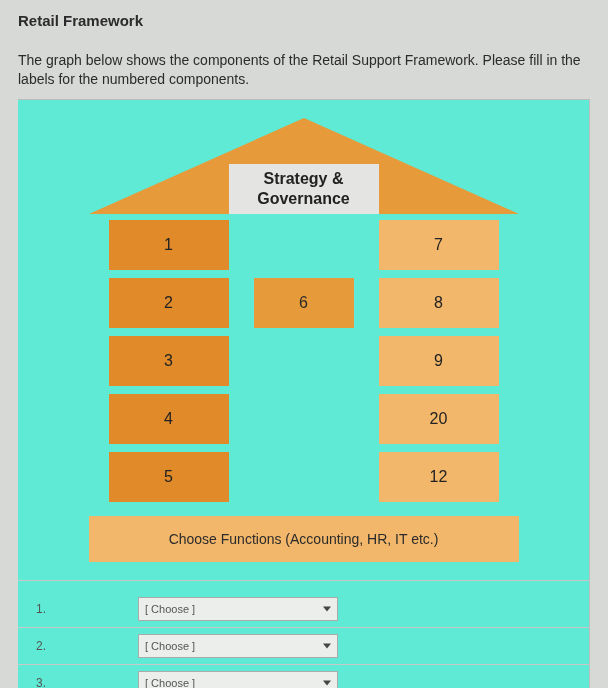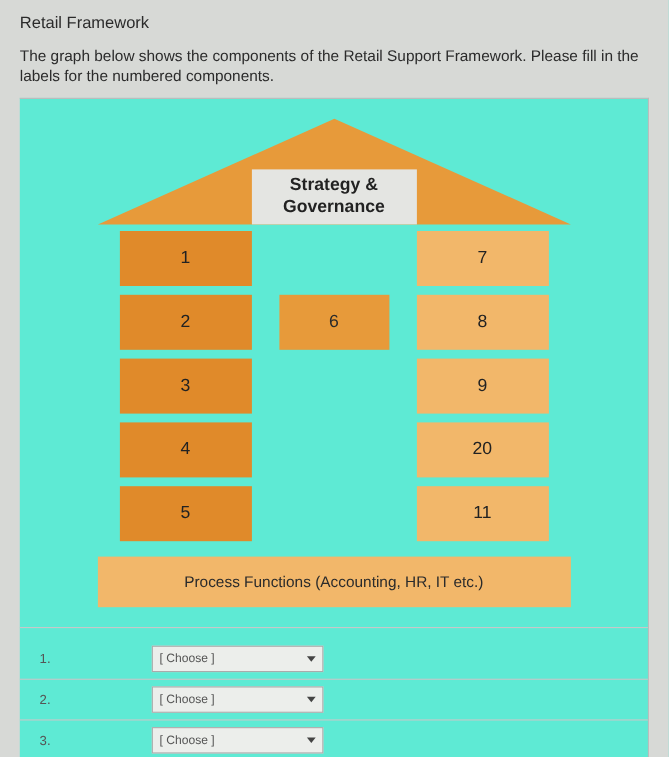--- a/index.html
+++ b/index.html
@@ -6,22 +6,22 @@
   body {
     margin: 0;
     padding: 12px 18px;
     width: 608px;
     font-family: Arial, Helvetica, sans-serif;
     background: #d7d9d6;
     color: #2b2b2b;
   }
   .title {
     font-size: 15px;
-    font-weight: normal;
-    margin-bottom: 12px;
+    font-weight: bold;
+    margin-bottom: 22px;
   }
   .subtitle {
     font-size: 14px;
     line-height: 1.35;
     margin-bottom: 10px;
   }
   .panel {
     border-top: 1px solid #bcbcbc;
     border-right: 1px solid #bcbcbc;
     padding: 18px 0 0 0;
@@ -122,21 +122,21 @@
     border-bottom: 1px solid #c8c8c8;
   }
   .answer-num {
     width: 30px;
     font-size:12px;
     color:#555;
     padding-left:18px;
   }
   .choose {
     position:relative;
-    width: 156px;
+    width: 200px;
     height: 24px;
     border:1px solid #aaa;
     background:#eceeeb;
     font-size:11px;
     color:#555;
     display:flex;
     align-items:center;
     padding:0 6px;
     cursor:pointer;
   }
@@ -172,24 +172,24 @@
         <div class="block">5</div>
       </div>
       <div class="midcol">
         <div class="midblock">6</div>
       </div>
       <div class="col light">
         <div class="block">7</div>
         <div class="block">8</div>
         <div class="block">9</div>
         <div class="block">20</div>
-        <div class="block">11</div>
+        <div class="block">12</div>
       </div>
     </div>
-    <div class="foundation">Process Functions (Accounting, HR, IT etc.)</div>
+    <div class="foundation">Choose Functions (Accounting, HR, IT etc.)</div>
   </div>
 
   <div class="answers">
     <div class="answer-row">
       <div class="answer-num">1.</div>
       <div class="choose">[ Choose ]</div>
     </div>
     <div class="answer-row">
       <div class="answer-num">2.</div>
       <div class="choose">[ Choose ]</div>

